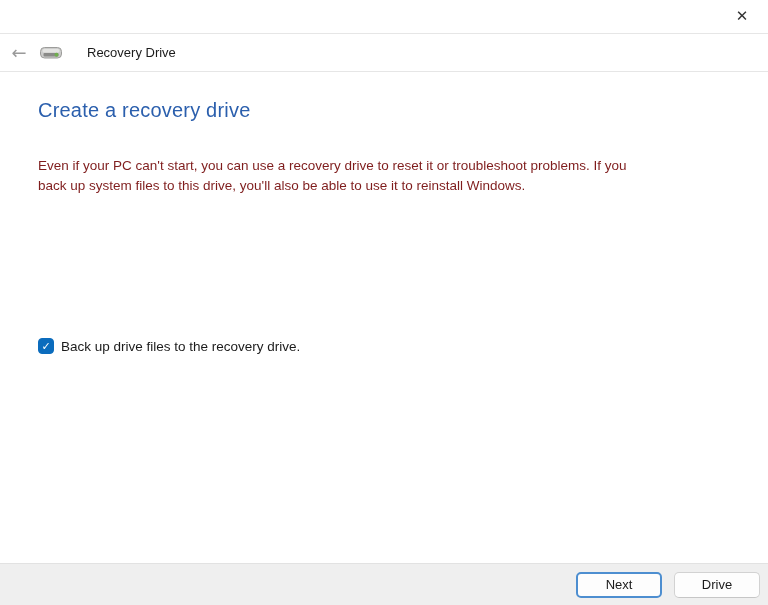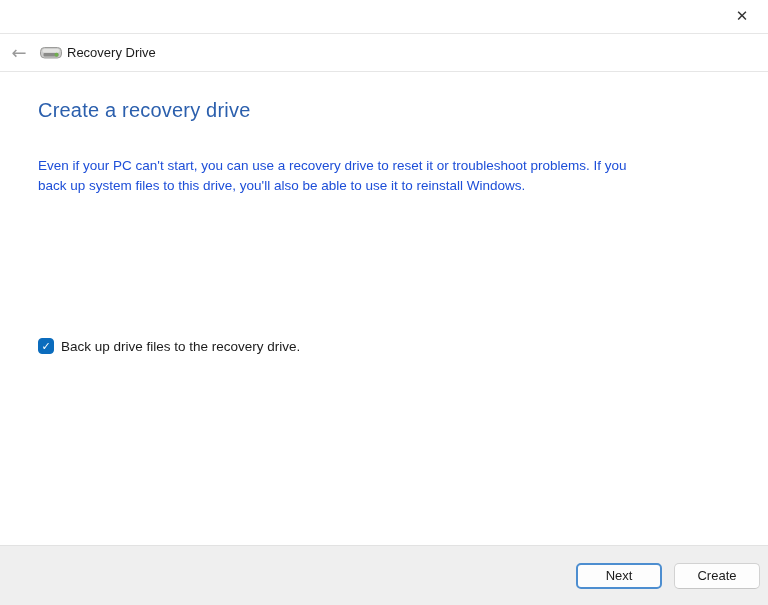--- a/index.html
+++ b/index.html
@@ -19,43 +19,43 @@
     position:absolute;top:33px;left:0;width:768px;height:39px;background:#ffffff;
     border-top:1px solid #e6e6e6;border-bottom:1px solid #e6e6e6;
     display:flex;align-items:center;box-sizing:border-box;padding-left:5px;
   }
   .back-btn{
     width:28px;height:30px;border:0;background:transparent;color:#9a9a9a;
     font-size:18px;line-height:1;display:flex;align-items:center;justify-content:center;
     font-family:"DejaVu Sans",sans-serif;
   }
   .drive-icon{margin-left:7px;display:flex;align-items:center;}
-  .header-title{margin-left:5px;font-size:13px;color:#1b1b1b;}
+  .header-title{margin-left:25px;font-size:13px;color:#1b1b1b;}
   
   .content{position:absolute;top:73px;left:0;width:658px;height:484px;background:#fff;}
   .page-heading{
     position:absolute;left:38px;top:26px;margin:0;
     font-size:20px;font-weight:400;color:#2b5fad;letter-spacing:.2px;
   }
   .body-text{
     position:absolute;left:38px;top:83px;margin:0;max-width:604px;
-    font-size:13.5px;line-height:20px;color:#1d4ed8;
+    font-size:13.5px;line-height:20px;color:#7f1d1d;
   }
   .checkbox-row{
     position:absolute;left:38px;top:265px;display:flex;align-items:center;cursor:default;
   }
   .checkbox{
     width:16px;height:16px;border-radius:4px;background:#0b6cbd;border:1px solid #0b6cbd;
     display:flex;align-items:center;justify-content:center;box-sizing:border-box;
     color:#fff;font-size:11px;line-height:1;font-family:"DejaVu Sans",sans-serif;
   }
   .checkbox-label{margin-left:7px;font-size:13.5px;color:#1b1b1b;}
   
   .footer{
-    position:absolute;left:0;bottom:0;width:768px;height:60px;background:#efefef;
+    position:absolute;left:0;bottom:0;width:768px;height:42px;background:#efefef;
     border-top:1px solid #e2e2e2;box-sizing:border-box;
     display:flex;align-items:center;justify-content:flex-end;gap:12px;padding-right:8px;
   }
   .btn{
     width:86px;height:26px;border-radius:5px;background:#fdfdfd;
     font-size:13px;color:#1b1b1b;font-family:inherit;cursor:pointer;
     display:flex;align-items:center;justify-content:center;box-sizing:border-box;
   }
   .btn-next{border:2px solid #4d8ed0;}
   .btn-cancel{border:1px solid #d2d2d2;border-bottom-color:#c6c6c6;}
@@ -93,16 +93,16 @@
     <div class="checkbox-row">
       <span class="checkbox">
         <span>✓</span>
       </span>
       <span class="checkbox-label">Back up drive files to the recovery drive.</span>
     </div>
   </div>
 
   <div class="footer">
     <button class="btn btn-next">Next</button>
-    <button class="btn btn-cancel">Create</button>
+    <button class="btn btn-cancel">Drive</button>
   </div>
 
 </div>
 
 </body></html>

